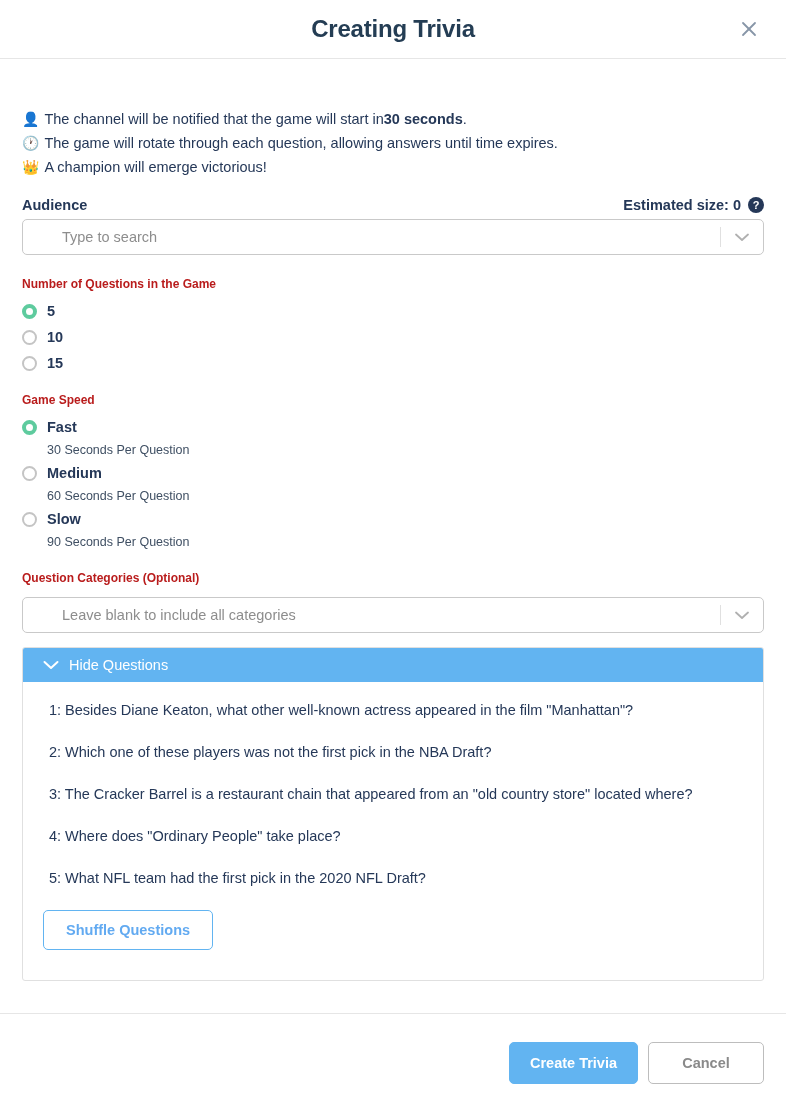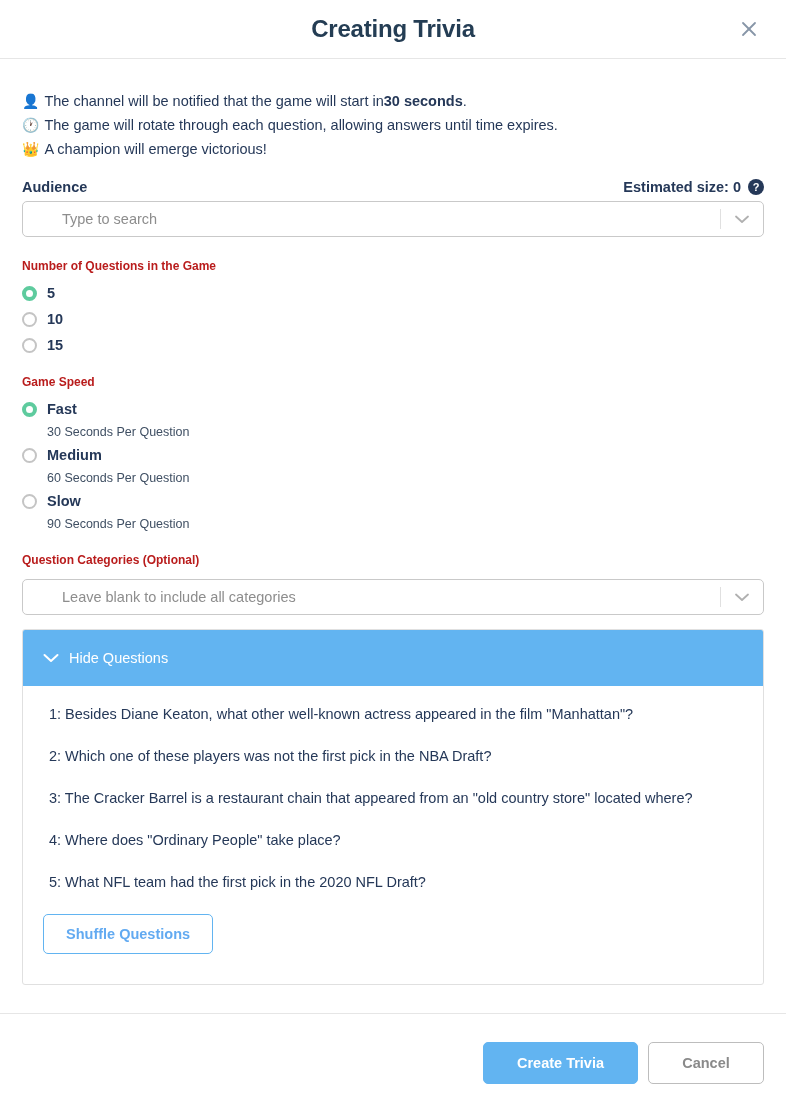--- a/index.html
+++ b/index.html
@@ -67,21 +67,21 @@
     color: #253858;
     display: flex;
     align-items: baseline;
     white-space: nowrap;
   }
   .info-emoji {
     font-size: 14px;
     margin-right: 5px;
     line-height: 24px;
   }
-  .info-line b { font-weight: bold; }
+  .info-line b { font-weight: bold; margin-top: 18px; }
 
   .field-row {
     display: flex;
     align-items: center;
     justify-content: space-between;
     margin-bottom: 6px;
     text-align: right;
   }
   .field-label {
     font-size: 14.5px;
@@ -189,21 +189,21 @@
   
   .questions-card {
     border: 1px solid #e0e0e0;
     border-radius: 3px;
     margin-top: 14px;
     background: #fff;
     overflow: hidden;
   }
   .questions-header {
     background: #62b4f1;
-    height: 56px;
+    height: 34px;
     display: flex;
     align-items: center;
     padding-left: 20px;
     cursor: pointer;
   }
   .questions-header-label {
     color: #ffffff;
     font-size: 14.5px;
     margin-left: 10px;
   }
@@ -247,21 +247,21 @@
     border-radius: 5px;
     padding: 12px 0;
     text-align: center;
     cursor: pointer;
     box-sizing: border-box;
   }
   .btn-primary {
     background: #62b4f1;
     color: #ffffff;
     border: 1px solid #62b4f1;
-    width: 155px;
+    width: 129px;
   }
   .btn-secondary {
     background: #ffffff;
     color: #8a8a8a;
     border: 1px solid #bdbdbd;
     width: 116px;
   }
 </style>
 </head>
 <body>

